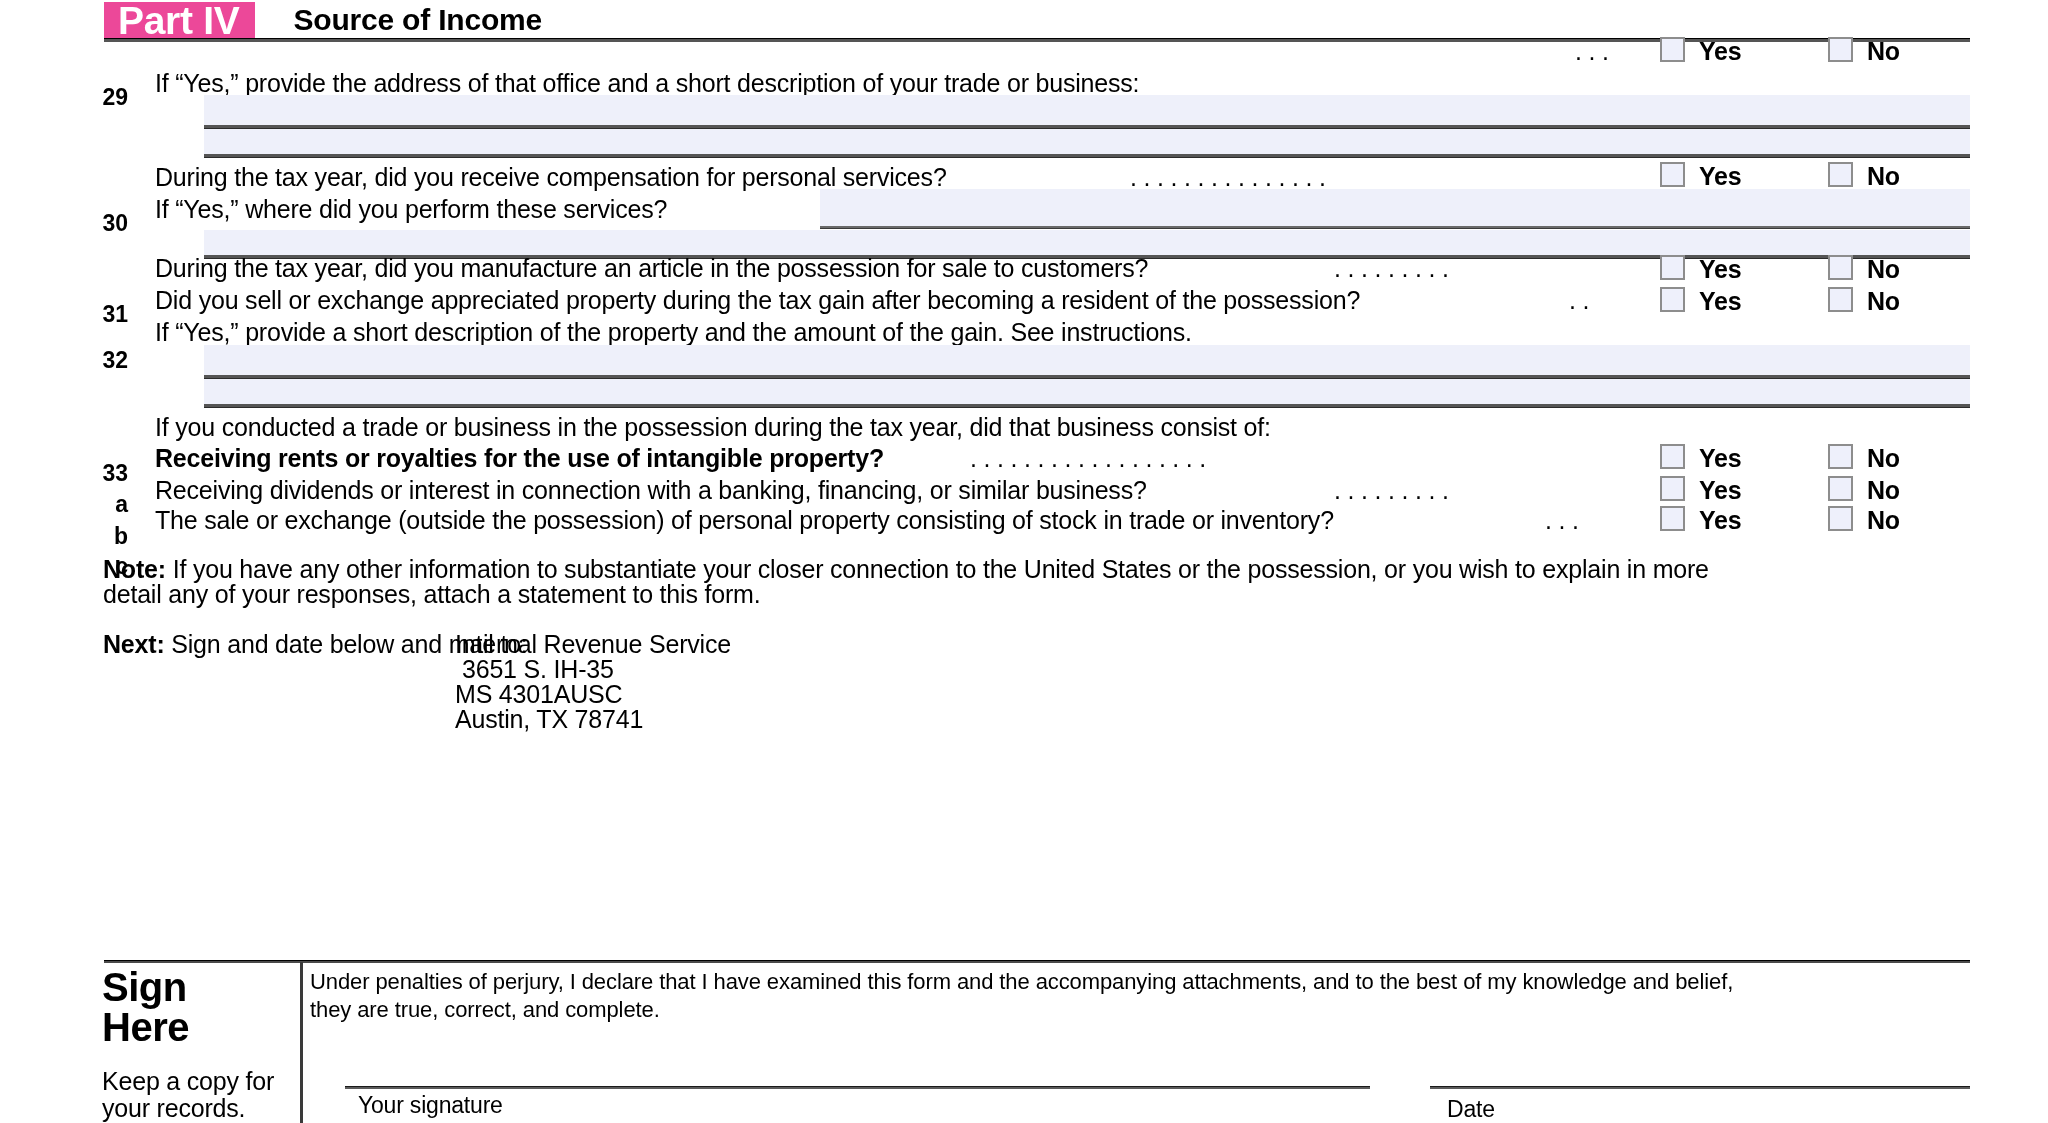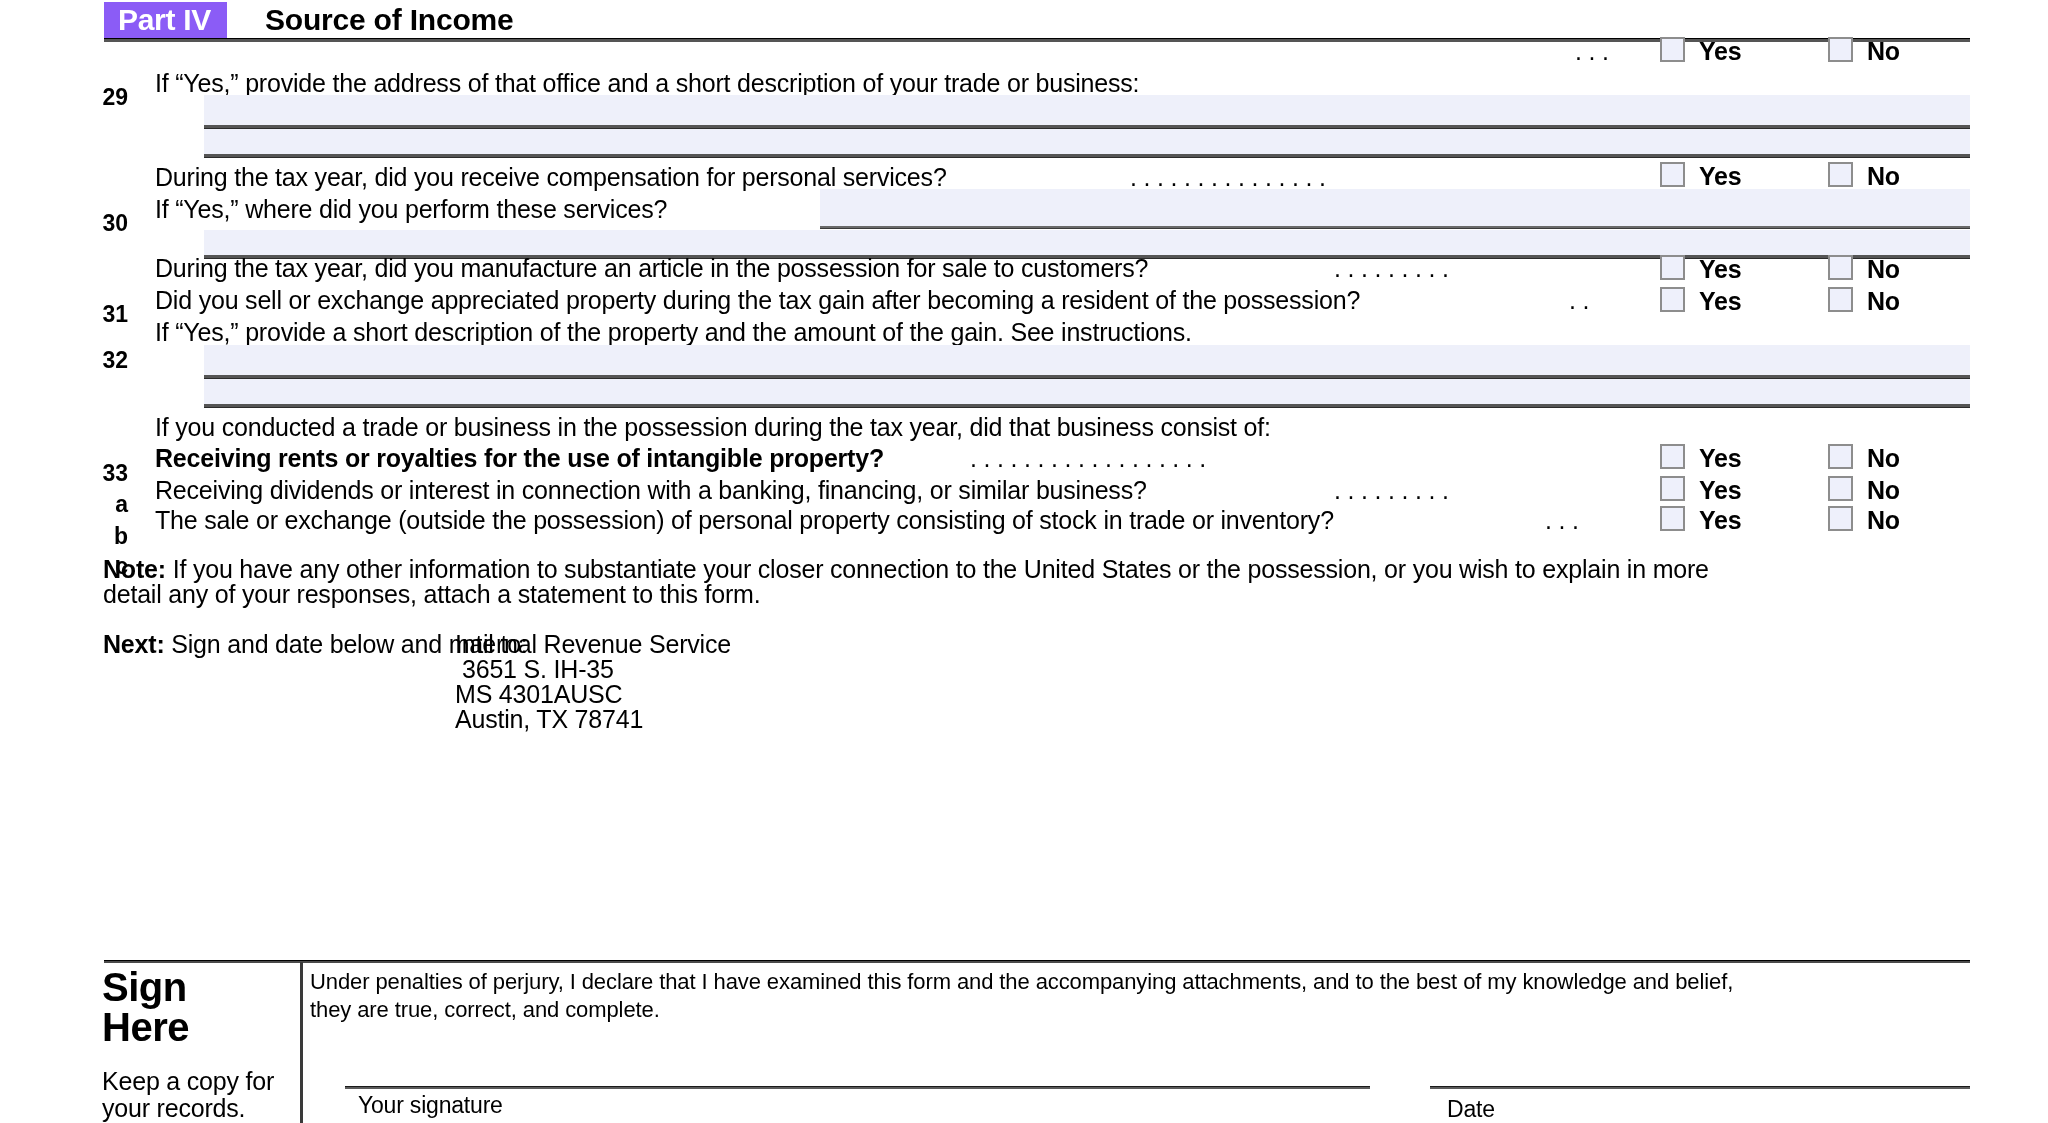--- a/index.html
+++ b/index.html
@@ -12,22 +12,22 @@
     overflow:hidden;
   }
   .page{position:relative;width:2048px;height:1123px;}
 
   
   .part-header{
     position:absolute;left:104px;top:2px;width:1866px;height:36px;
     display:flex;align-items:stretch;
   }
   .part-tab{
-    background:#8b5cf6;color:#fff;
-    font-size:30px;font-weight:bold;
+    background:#ec4899;color:#fff;
+    font-size:39px;font-weight:bold;
     padding:0 16px 0 14px;
     display:flex;align-items:center;
     letter-spacing:-0.3px;
     line-height:1;
   }
   .part-title{
     flex:1;display:flex;align-items:center;
     font-size:30px;font-weight:bold;
     padding-left:38px;
     letter-spacing:-0.2px;

